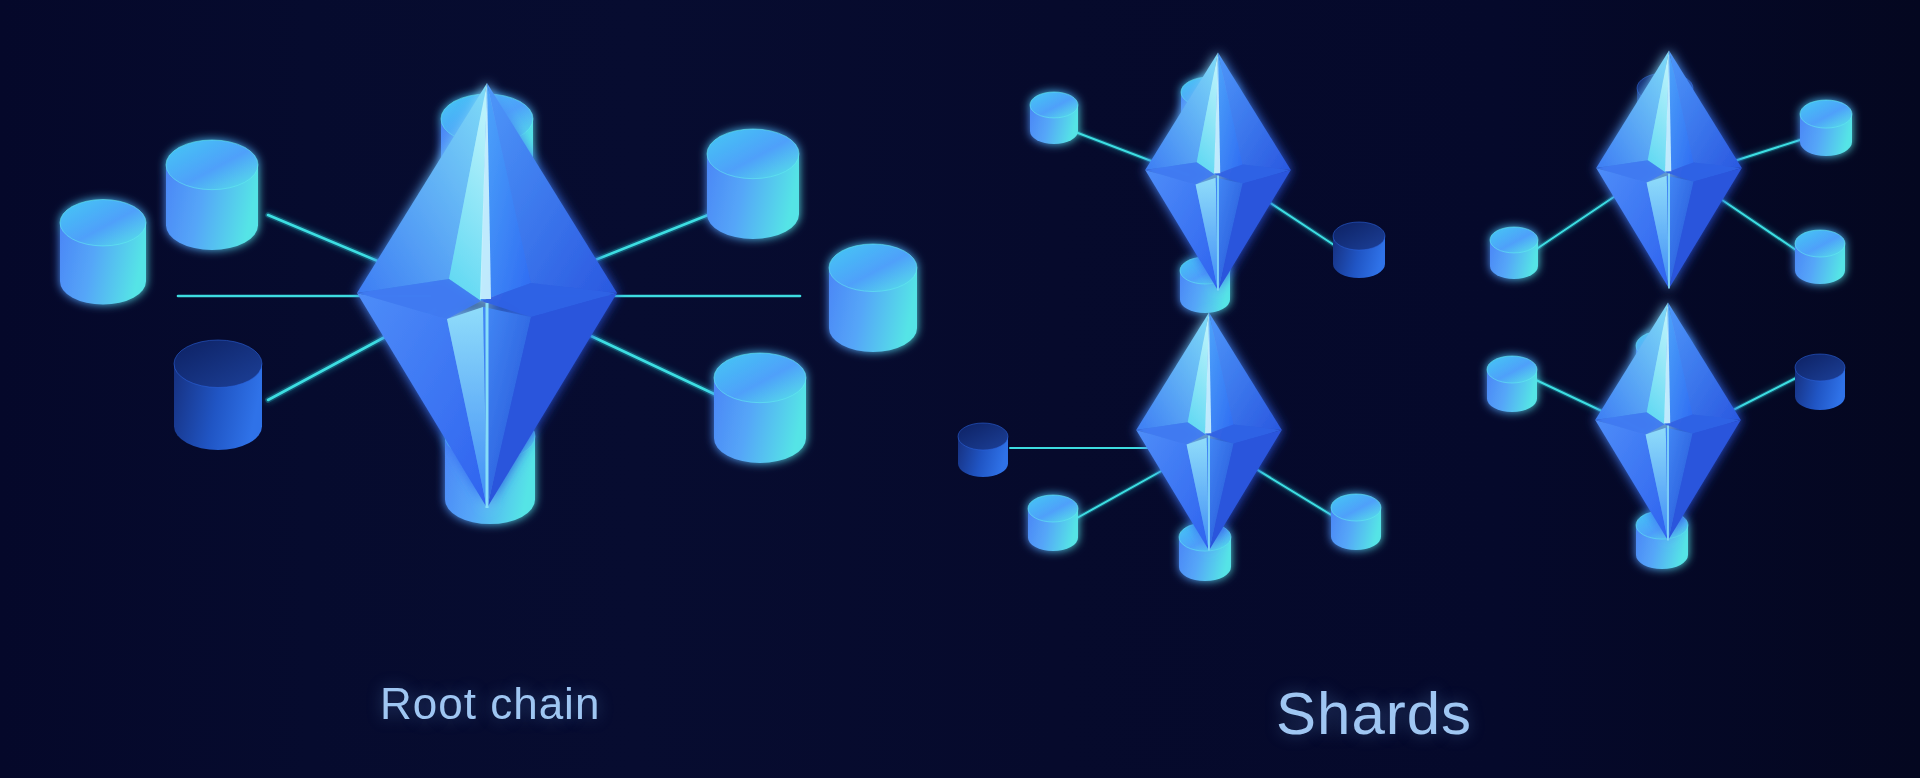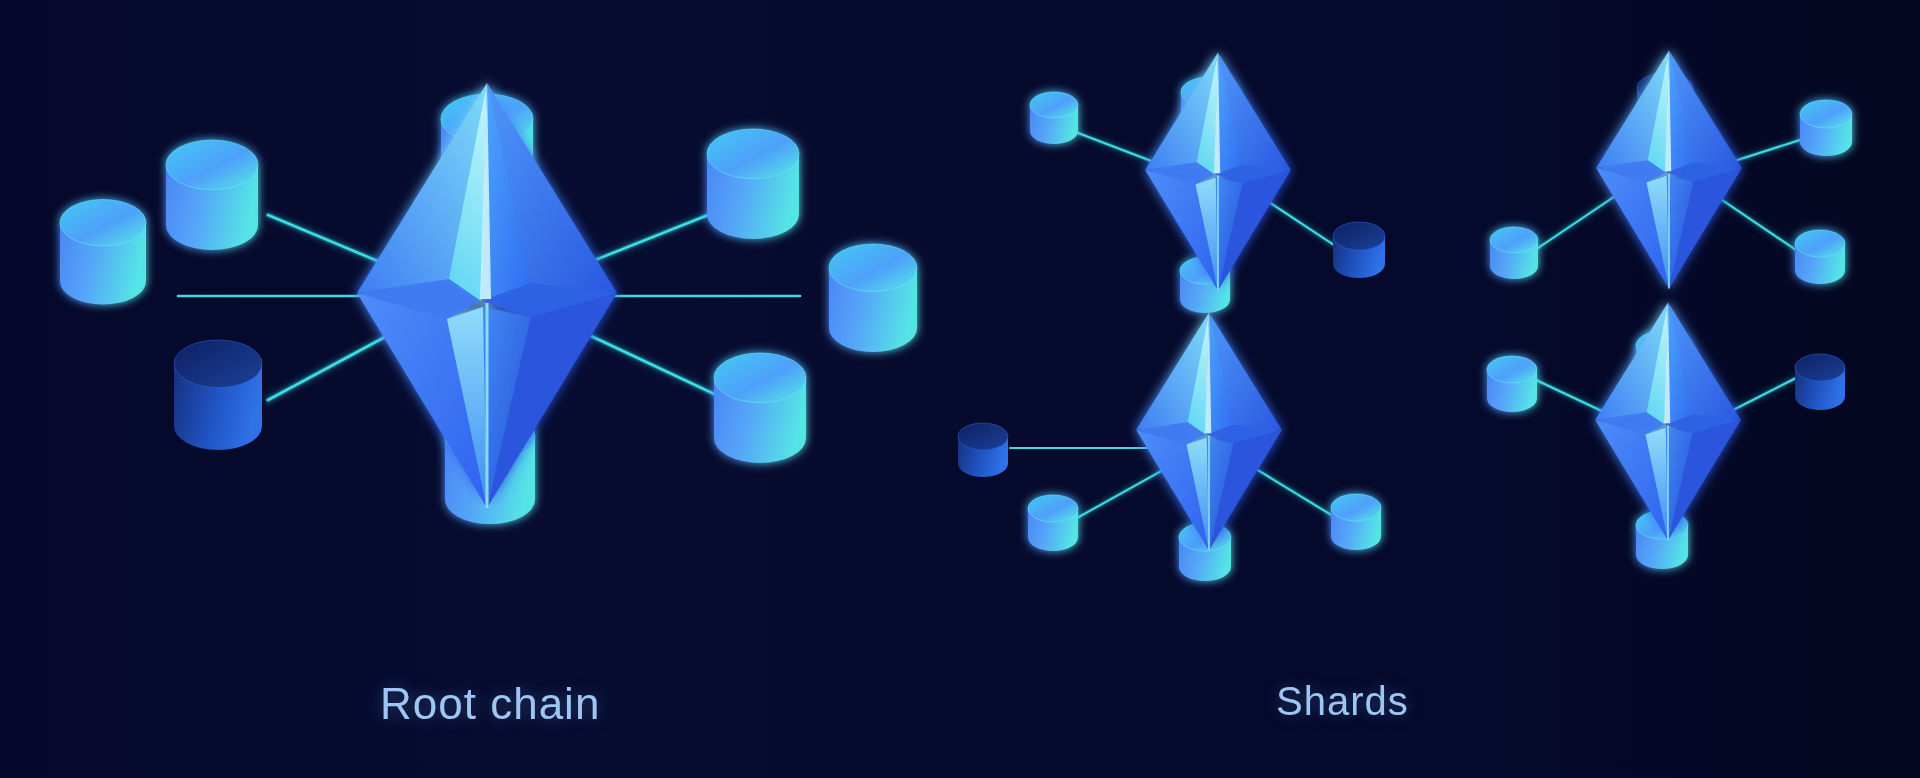--- a/index.html
+++ b/index.html
@@ -5,21 +5,21 @@
   html,body{margin:0;padding:0;background:#05082a;}
   body{width:1920px;height:778px;overflow:hidden;font-family:"Liberation Sans",sans-serif;}
   #stage{position:relative;width:1920px;height:778px;background:#05082a;overflow:hidden;}
   #bg{position:absolute;inset:0;
       background:linear-gradient(90deg,#05082a 0%,#060b2e 16%,#070c30 33%,#060a2c 55%,#05092b 78%,#040720 100%);}
   svg.scene{position:absolute;inset:0;width:1920px;height:778px;display:block;}
   .caption{position:absolute;color:#9fc6f2;font-family:"Liberation Sans",sans-serif;
            font-weight:300;letter-spacing:1px;white-space:nowrap;
            text-shadow:0 0 16px rgba(120,180,255,.35);}
   #cap-root{left:352px;top:679px;font-size:44px;margin-left:28px;}
-  #cap-shards{left:1276px;top:679px;font-size:40px;}
+  #cap-shards{left:1276px;top:679px;font-size:60px;}
 </style>
 </head>
 <body>
 
 <div id="stage">
   <div id="bg"></div>
 
   <svg class="scene" viewBox="0 0 1920 778" xmlns="http://www.w3.org/2000/svg">
     <defs>
       <linearGradient id="cylBodyLight" x1="0" y1="0" x2="1" y2="0.2">

